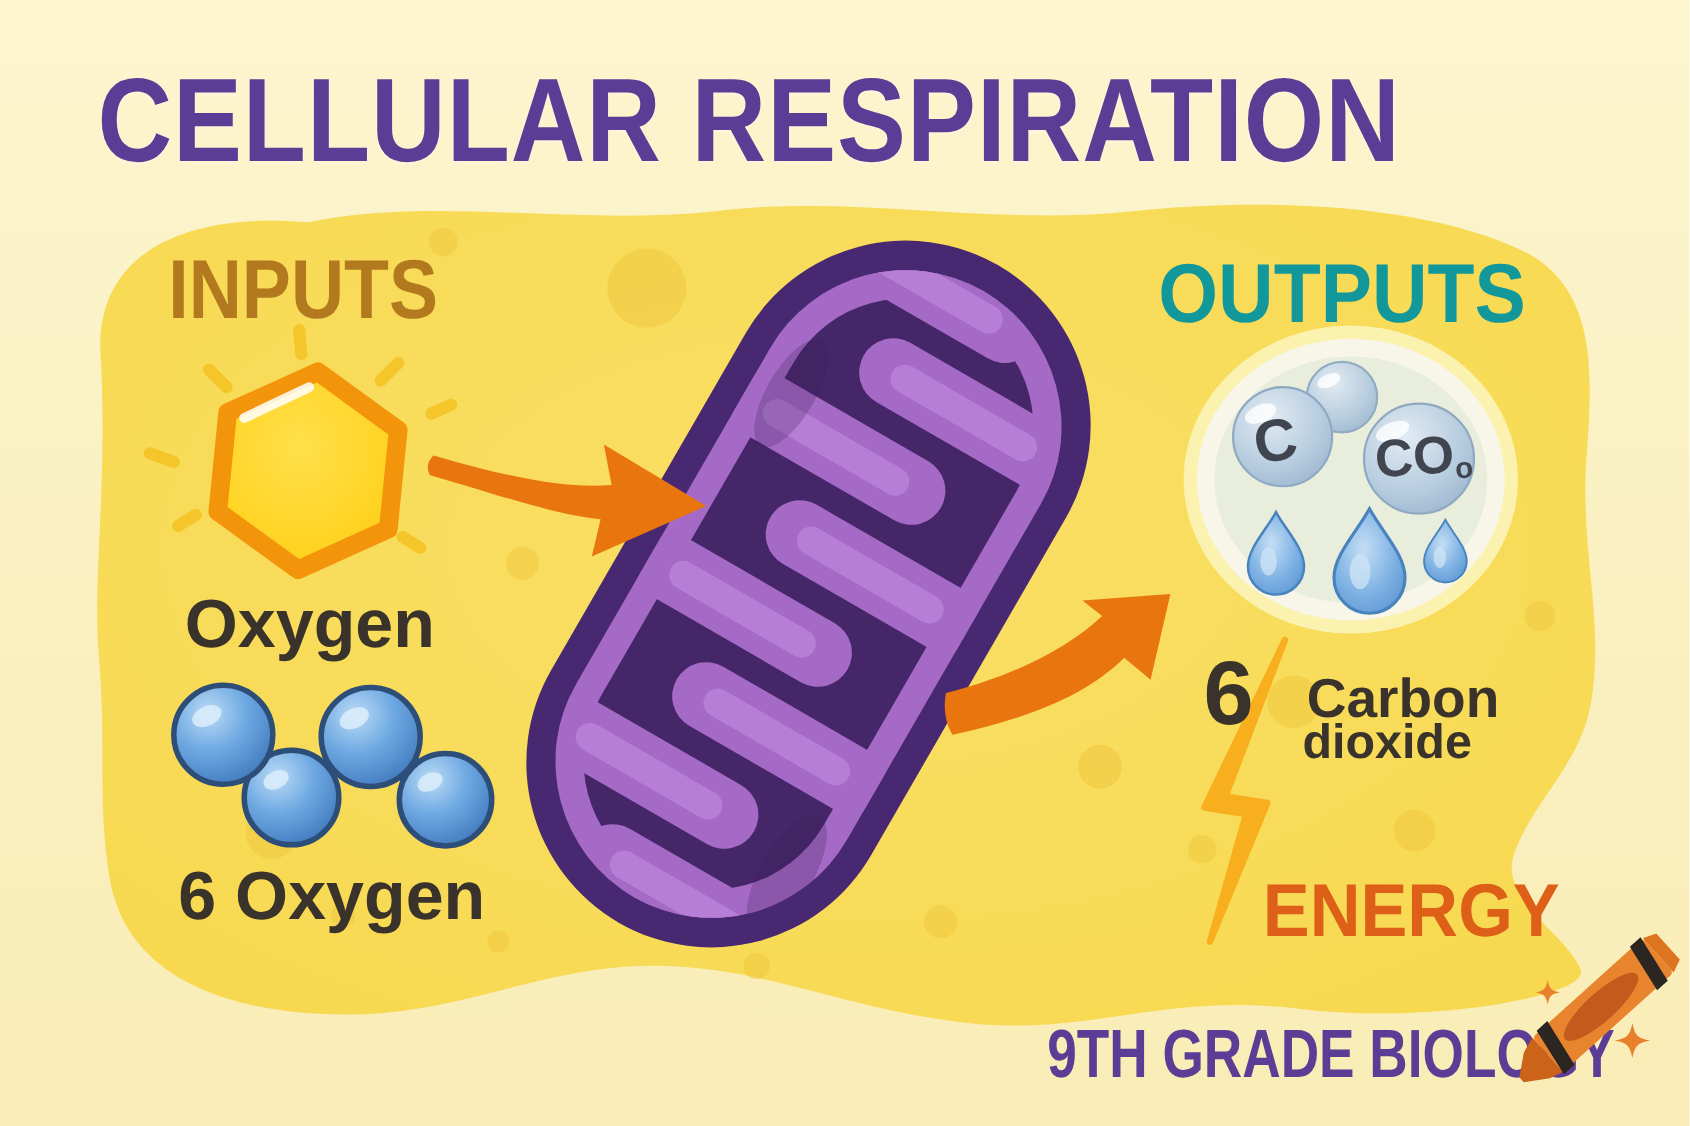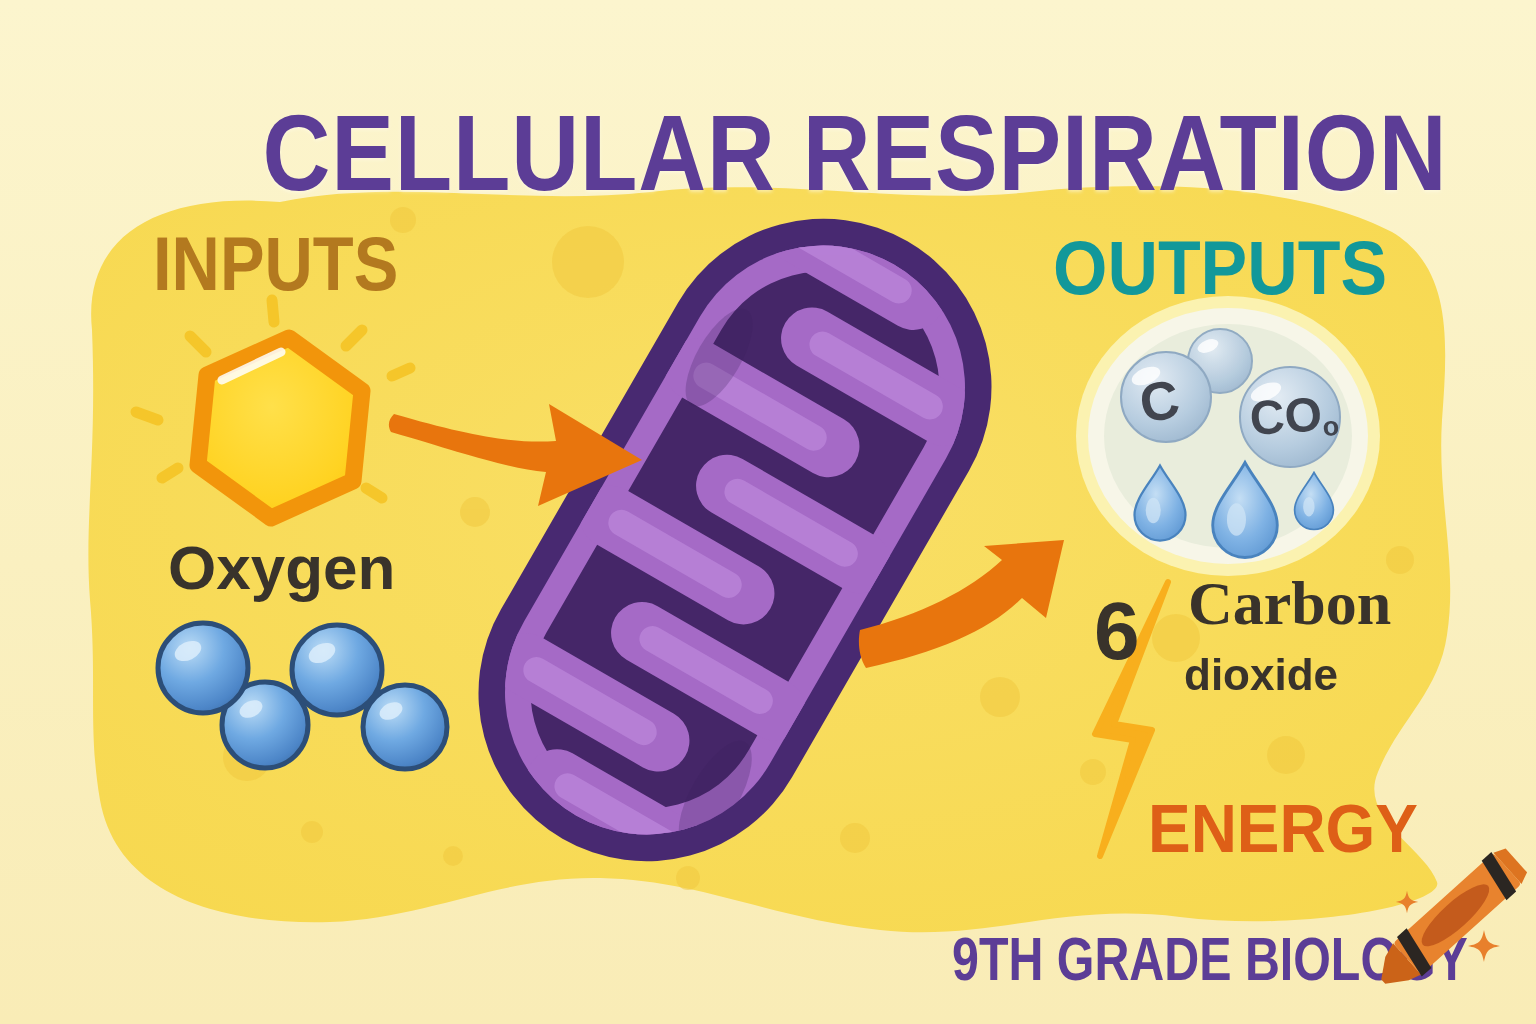--- a/index.html
+++ b/index.html
@@ -6,36 +6,36 @@
   body{width:1536px;height:1024px;overflow:hidden;}
   .canvas{
     position:relative;width:1536px;height:1024px;overflow:hidden;
     background:linear-gradient(180deg,#FCF5CE 0%,#FAF0C0 55%,#F9ECB6 100%);
     font-family:"Liberation Sans",sans-serif;
   }
   svg.scene{position:absolute;left:0;top:0;z-index:1;}
   .txt-layer{position:absolute;inset:0;z-index:3;}
   svg.overlay{position:absolute;left:0;top:0;z-index:4;}
   .t{position:absolute;font-weight:bold;white-space:nowrap;line-height:1;}
-  .title-wrap{position:absolute;left:0;right:0;top:46px;text-align:right;margin-top:44px;}
+  .title-wrap{position:absolute;left:0;right:0;top:46px;text-align:left;}
   .title-text{
     display:inline-block;font-size:108px;font-weight:bold;letter-spacing:1px;
     color:#5C3D96;transform:scaleX(.87);transform-origin:center top;
     text-shadow:0 2px 4px rgba(255,252,235,.55);
   }
   .h-inputs{left:153px;top:226px;font-size:76px;color:#B3791F;transform:scaleX(.88);transform-origin:left top;}
   .h-outputs{left:1053px;top:230px;font-size:76px;color:#12989A;transform:scaleX(.92);transform-origin:left top;}
   .lbl{color:#39332B;}
   .glucose-lbl{left:168px;top:537px;font-size:62px;}
   .oxygen-lbl{left:162px;top:784px;font-size:62px;}
   .c-lbl{left:1140px;top:374px;font-size:54px;color:#41454F;transform:rotate(-10deg);}
   .co2-lbl{left:1250px;top:392px;font-size:48px;color:#41454F;transform:rotate(-4deg);}
   .co2-sub{font-size:27px;vertical-align:-6px;}
   .count-lbl{left:1094px;top:590px;font-size:82px;}
-  .carbon-l1{left:1188px;top:572px;font-size:62px;font-family:Liberation Serif, serif;}
+  .carbon-l1{left:1188px;top:610px;font-size:50px;}
   .carbon-l2{left:1184px;top:653px;font-size:44px;}
   .energy-lbl{left:1148px;top:794px;font-size:68px;color:#DE5F17;transform:scaleX(.94);transform-origin:left top;}
   .footer-lbl{left:952px;top:928px;font-size:62px;color:#5C3D96;transform:scaleX(.78);transform-origin:left top;}
 </style>
 </head>
 <body>
 
 <div class="canvas">
 
   <svg class="scene" width="1536" height="1024" viewBox="0 0 1536 1024">
@@ -213,20 +213,21 @@
 
   <div class="txt-layer">
     <div class="title-wrap">
       <span class="title-text">CELLULAR RESPIRATION</span>
     </div>
 
     <div class="t h-inputs">INPUTS</div>
     <div class="t h-outputs">OUTPUTS</div>
 
     <div class="t lbl glucose-lbl">Oxygen</div>
+    <div class="t lbl oxygen-lbl">6 Oxygen</div>
 
     <div class="t c-lbl">C</div>
     <div class="t co2-lbl"><span>CO</span><span class="co2-sub">o</span></div>
 
     <div class="t lbl count-lbl">6</div>
     <div class="t lbl carbon-l1">Carbon</div>
     <div class="t lbl carbon-l2">dioxide</div>
 
     <div class="t energy-lbl">ENERGY</div>
     <div class="t footer-lbl">9TH GRADE BIOLOGY</div>

